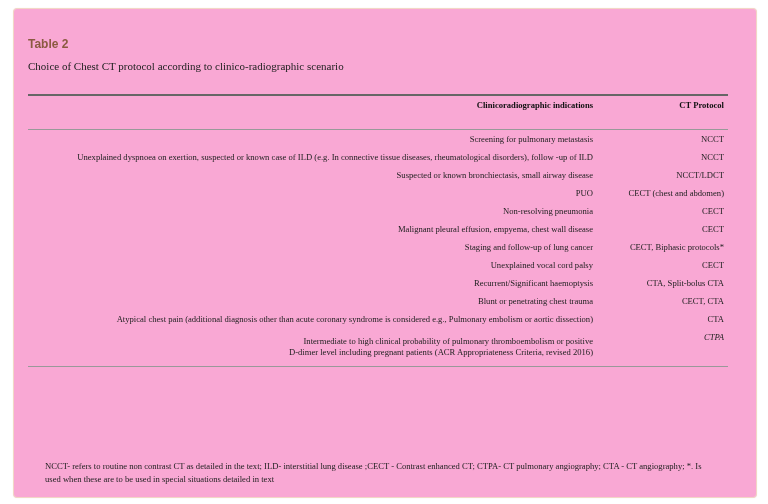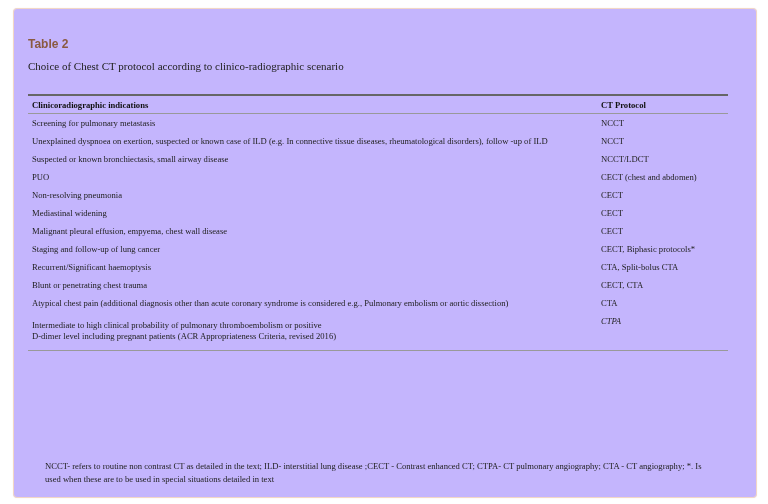--- a/index.html
+++ b/index.html
@@ -9,21 +9,21 @@
       height: 504px;
       background: #ffffff;
       overflow: hidden;
     }
     .card {
       position: absolute;
       left: 13px;
       top: 8px;
       width: 742px;
       height: 488px;
-      background: #c4b5fd;
+      background: #f9a8d4;
       border: 1px solid #f2d6c6;
       border-radius: 4px;
       box-shadow: 0 0 1px rgba(220,180,160,0.4);
     }
     .table-label {
       position: absolute;
       left: 14px;
       top: 28px;
       font-family: "Liberation Sans", sans-serif;
       font-size: 12px;
@@ -51,32 +51,33 @@
       border-collapse: collapse;
       font-family: "Liberation Serif", serif;
       font-size: 8.6px;
       color: #222;
     }
     thead tr {
       border-top: 2px solid #666;
       border-bottom: 1px solid #999;
     }
     thead th {
-      text-align: left;
+      text-align: right;
       font-weight: bold;
-      padding: 3px 4px 2px 4px;
+      padding: 3px 4px 18px 4px;
       height: 12px;
       color: #111;
     }
     tbody td {
       padding: 0 4px;
       height: 18px;
       vertical-align: middle;
       line-height: 11px;
       white-space: nowrap;
+      text-align: right;
     }
     tbody tr:last-child {
       border-bottom: 1px solid #999;
       margin-left: 30px;
     }
     tbody tr:last-child td {
       height: 32px;
       white-space: normal;
       vertical-align: middle;
       padding-top: 2px;
@@ -126,30 +127,30 @@
         </tr>
         <tr>
           <td>PUO</td>
           <td>CECT (chest and abdomen)</td>
         </tr>
         <tr>
           <td>Non-resolving pneumonia</td>
           <td>CECT</td>
         </tr>
         <tr>
-          <td>Mediastinal widening</td>
-          <td>CECT</td>
-        </tr>
-        <tr>
           <td>Malignant pleural effusion, empyema, chest wall disease</td>
           <td>CECT</td>
         </tr>
         <tr>
           <td>Staging and follow-up of lung cancer</td>
           <td>CECT, Biphasic protocols*</td>
+        </tr>
+        <tr>
+          <td>Unexplained vocal cord palsy</td>
+          <td>CECT</td>
         </tr>
         <tr>
           <td>Recurrent/Significant haemoptysis</td>
           <td>CTA, Split-bolus CTA</td>
         </tr>
         <tr>
           <td>Blunt or penetrating chest trauma</td>
           <td>CECT, CTA</td>
         </tr>
         <tr>

